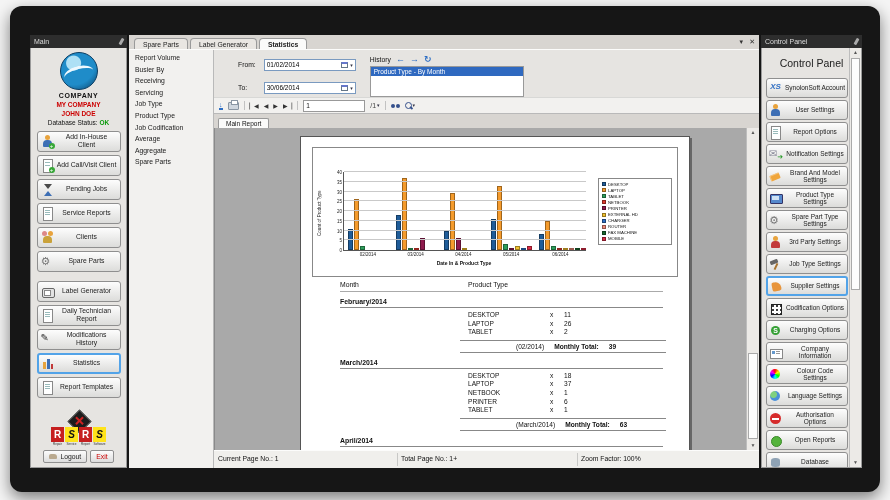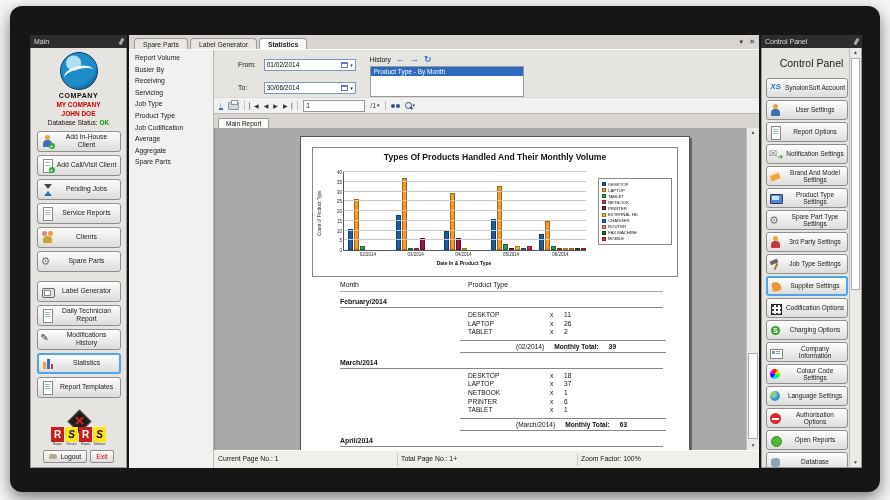--- a/index.html
+++ b/index.html
@@ -380,21 +380,20 @@
               <span class="mag"></span>
               <span class="dd">▾</span>
             </span>
         </div>
         <div class="rtabs">
           <span class="rtab">Main Report</span>
         </div>
         <div class="preview">
           <div class="page">
             <div class="chart-box">
-              <div class="ctitle">Types Of Products Handled And Their Monthly Volume</div>
               <div class="yaxis">Count of Product Type</div>
               <div class="plot" id="plot">
                 <div class="cgroups" id="cgroups">
                     <div class="cgroup">
                       <div class="bar" style="height: 27.5%; background: rgb(31, 92, 153);"></div>
                       <div class="bar" style="height: 65%; background: rgb(245, 155, 44);"></div>
                       <div class="bar" style="height: 5%; background: rgb(46, 158, 91);"></div>
                       <div class="xlab">02/2014</div>
                     </div>
                     <div class="cgroup">

